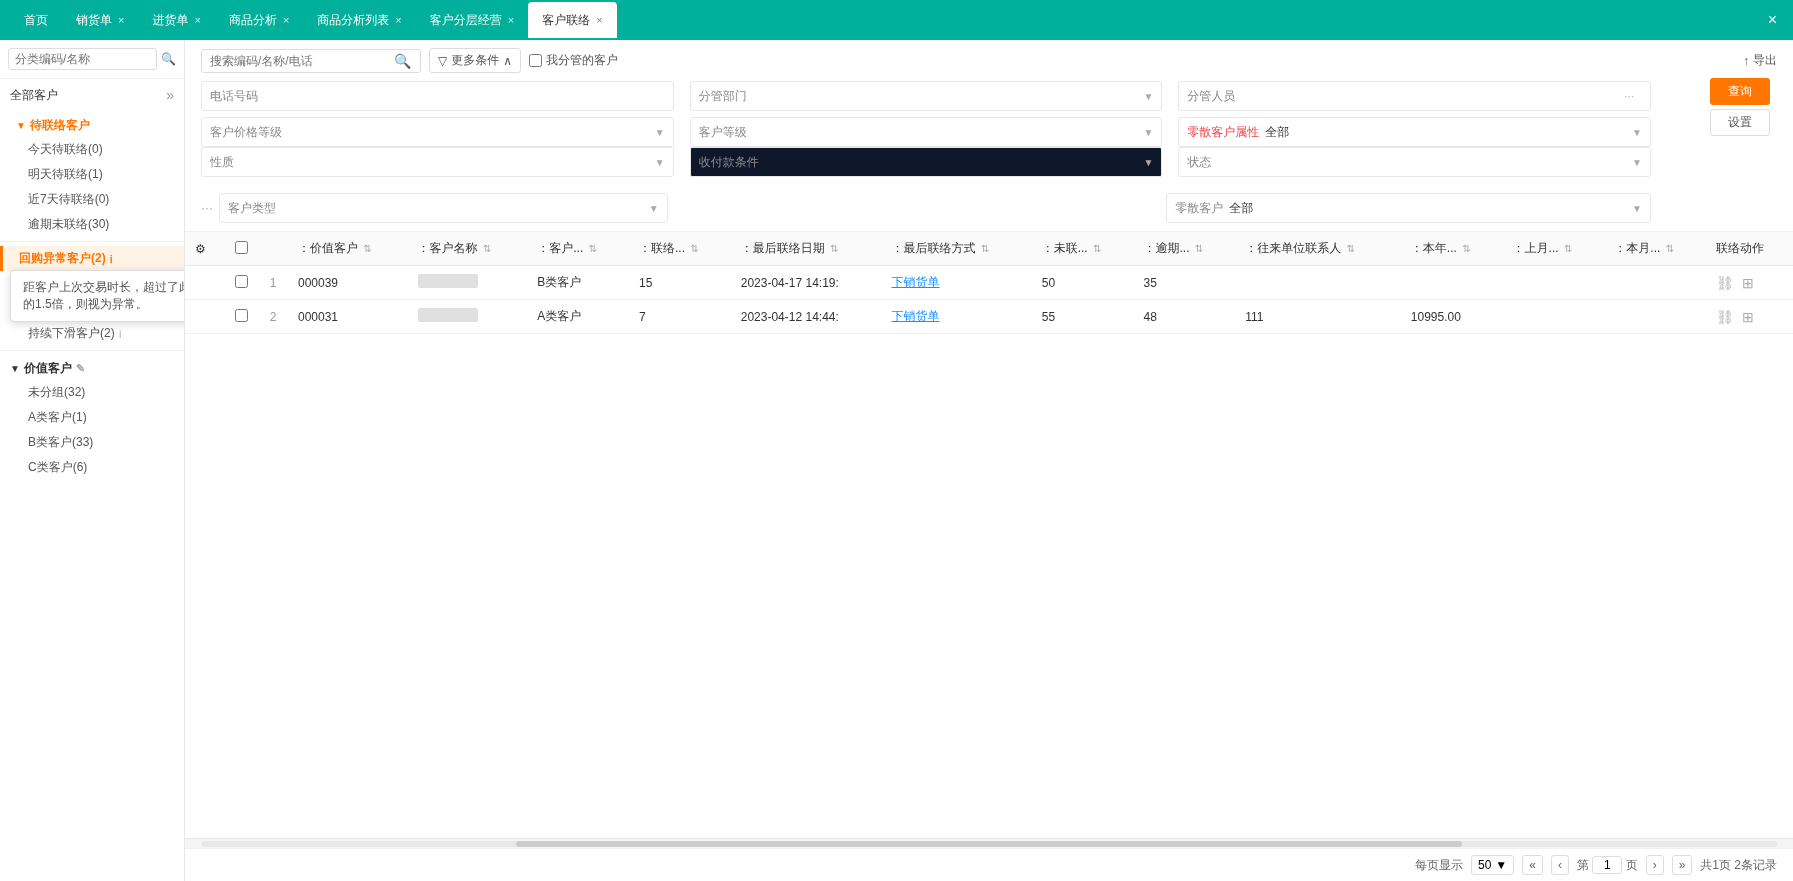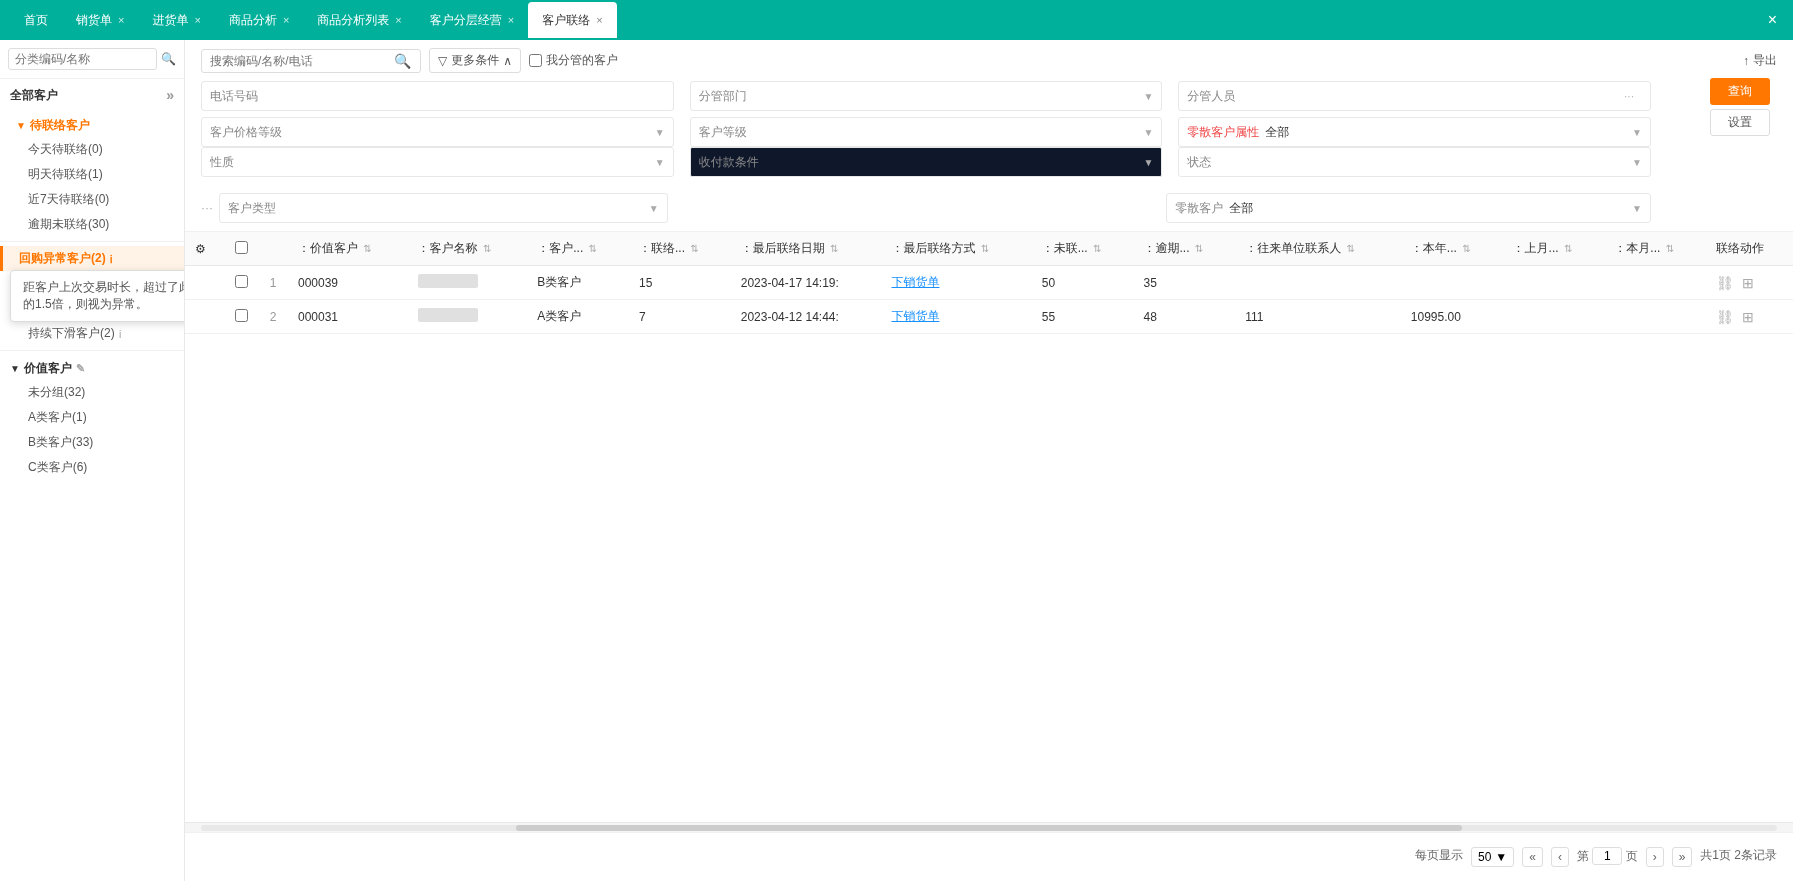--- a/index.html
+++ b/index.html
@@ -77,21 +77,21 @@
     .sidebar-search .search-icon {
       margin-left: 4px;
       color: #999;
       cursor: pointer;
     }
     .sidebar-header {
       padding: 8px 10px;
       display: flex;
       align-items: flex-start;
       justify-content: space-between;
-      font-weight: bold;
+      font-weight: normal;
       color: #333;
       font-size: 13px;
     }
     .sidebar-header .collapse-btn {
       color: #999;
       cursor: pointer;
       font-size: 14px;
     }
     .sidebar-section-title {
       padding: 5px 10px 3px 16px;
@@ -288,22 +288,23 @@
       position: absolute;
       left: 20%;
       width: 60%;
       height: 100%;
       background: #ccc;
       border-radius: 3px;
     }
 
     
     .pagination {
-      padding: 14px 16px;
-      display: flex;
+      padding: 6px 16px;
+      display: flex;
+      align-items: center;
       justify-content: flex-end;
       gap: 8px;
       border-top: 1px solid #f0f0f0;
     }
     .pagination-label { color: #666; }
     .page-size-select {
       border: 1px solid #ddd;
       border-radius: 3px;
       padding: 2px 6px;
       display: flex;

